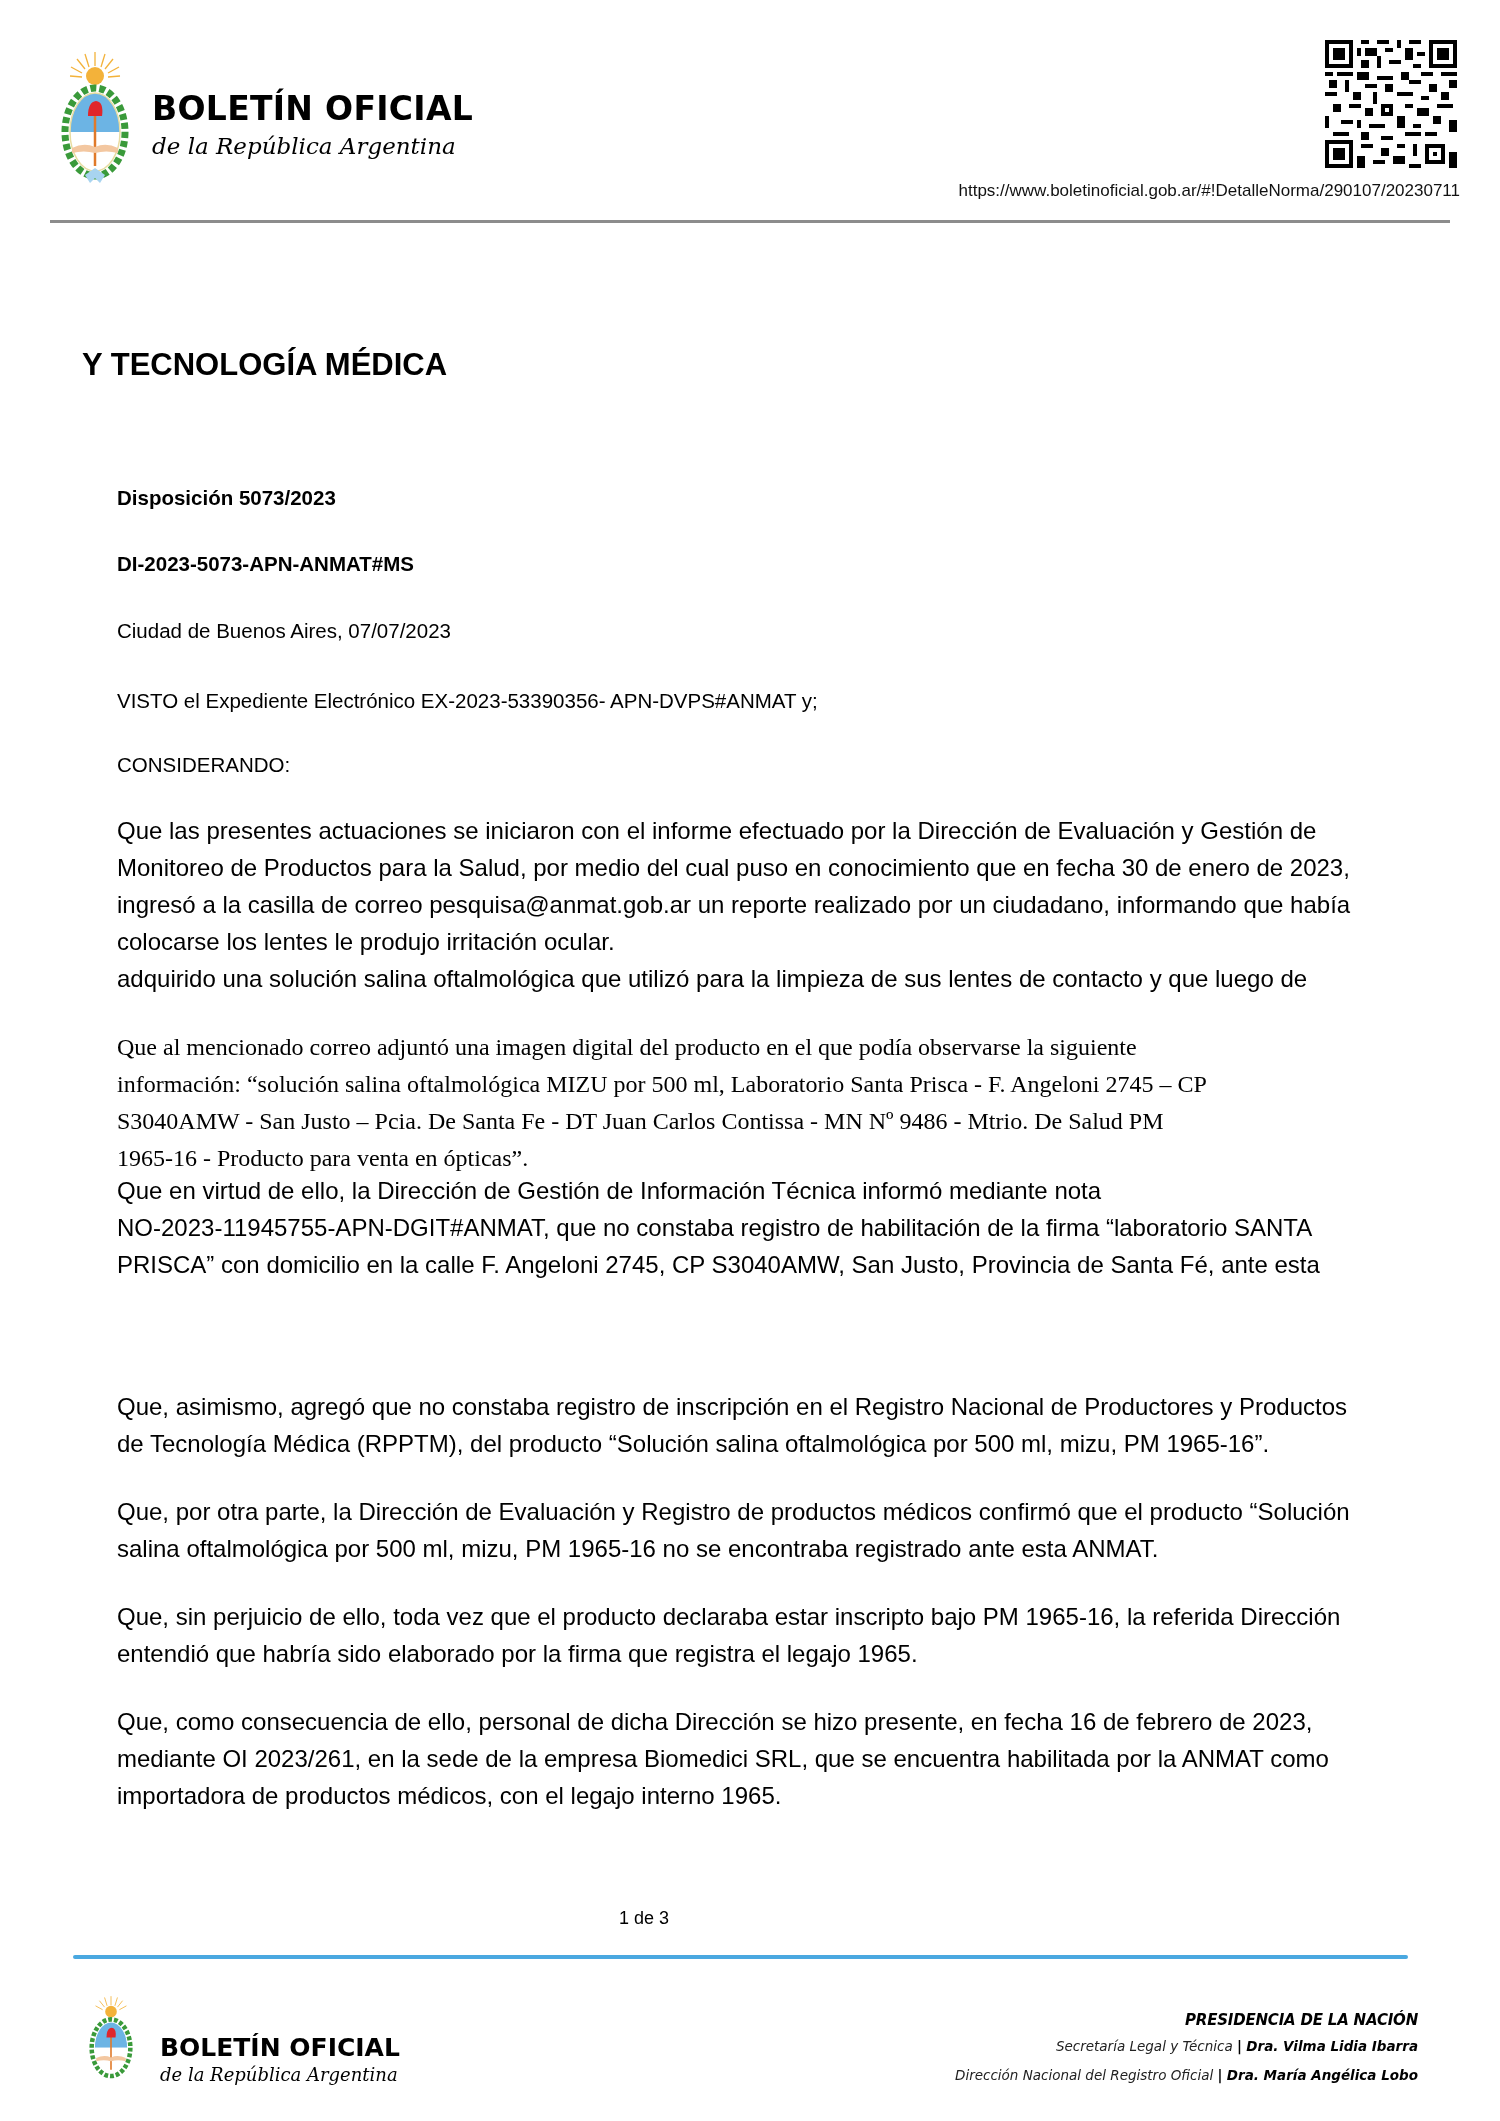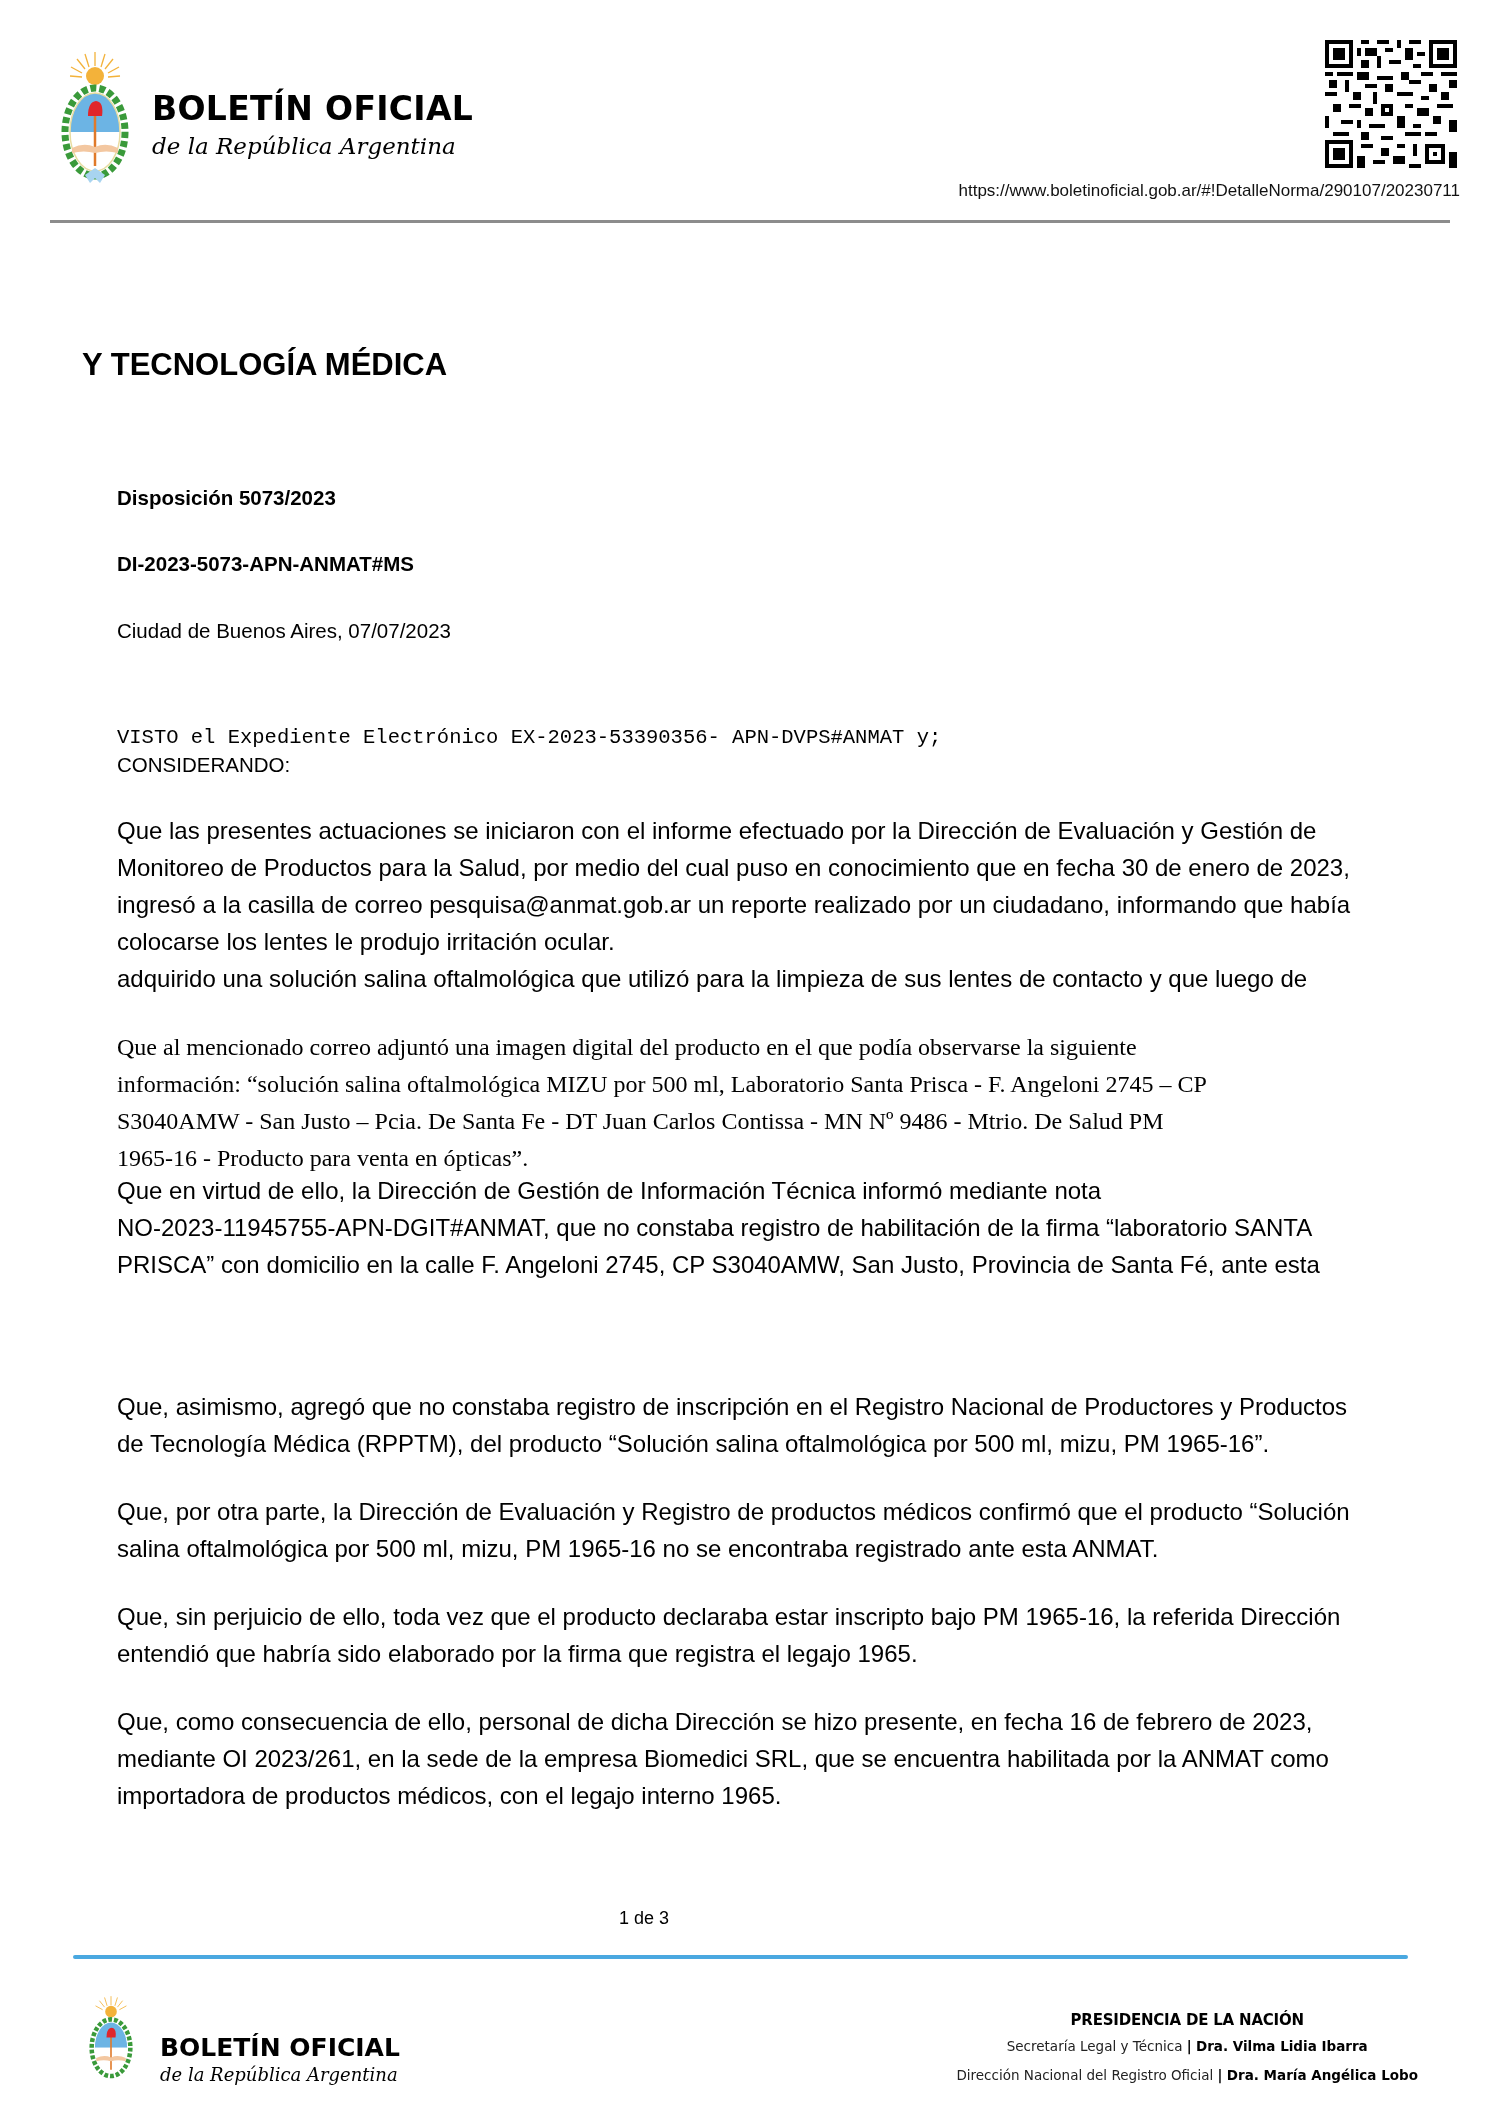--- a/index.html
+++ b/index.html
@@ -22,21 +22,21 @@
   .para { left: 117px; width: 1320px; font-size: 24px; line-height: 37px; }
   .para div { white-space: nowrap; }
 
   .page-num { left: 0; width: 1288px; top: 1908px; text-align: center; font-size: 18px; }
   .blue-rule { left: 73px; top: 1955px; width: 1335px; height: 4px; background: #4aa8e0; border-radius: 2px; }
 
   
   .f-coat { left: 82px; top: 1990px; width: 58px; height: 100px; }
   .f-brand-title { left: 160px; top: 2035px; font-family: "DejaVu Sans", sans-serif; font-weight: bold; font-size: 25px; white-space: nowrap; line-height: 1; }
   .f-brand-sub { left: 160px; top: 2066px; font-family: "DejaVu Serif", serif; font-style: italic; font-size: 18px; white-space: nowrap; line-height: 1; }
-  .f-right { right: 82px; top: 2008px; text-align: center; font-family: "DejaVu Sans", sans-serif; }
+  .f-right { right: 82px; top: 2008px; text-align: right; font-family: "DejaVu Sans", sans-serif; font-style: italic; }
   .f-right .pres { font-weight: bold; font-size: 15px; line-height: 24px; letter-spacing: -0.2px; }
   .f-right .sub { font-size: 13.5px; line-height: 29px; color: #222; }
   .f-right .sub b { color: #000; }
 </style>
 </head>
 <body>
 
 <div class="abs coat">
   <svg width="90" height="140" viewBox="0 0 90 140">
     <g>
@@ -155,21 +155,21 @@
 <div class="abs url">https://www.boletinoficial.gob.ar/#!DetalleNorma/290107/20230711</div>
 <div class="abs top-rule"></div>
 
 <div class="abs title">
   <div>Y TECNOLOGÍA MÉDICA</div>
 </div>
 
 <div class="abs line bold" style="top:488px;">Disposición 5073/2023</div>
 <div class="abs line bold" style="top:554px;">DI-2023-5073-APN-ANMAT#MS</div>
 <div class="abs line" style="top:621px;">Ciudad de Buenos Aires, 07/07/2023</div>
-<div class="abs line" style="top:728px;font-family:Liberation Mono, monospace;">VISTO el Expediente Electrónico EX-2023-53390356- APN-DVPS#ANMAT y;</div>
+<div class="abs line" style="top:691px;">VISTO el Expediente Electrónico EX-2023-53390356- APN-DVPS#ANMAT y;</div>
 <div class="abs line" style="top:755px;">CONSIDERANDO:</div>
 
 <div class="abs para" style="top:812px;">
   <div>Que las presentes actuaciones se iniciaron con el informe efectuado por la Dirección de Evaluación y Gestión de</div>
   <div>Monitoreo de Productos para la Salud, por medio del cual puso en conocimiento que en fecha 30 de enero de 2023,</div>
   <div>ingresó a la casilla de correo pesquisa@anmat.gob.ar un reporte realizado por un ciudadano, informando que había</div>
   <div>colocarse los lentes le produjo irritación ocular.</div>
   <div>adquirido una solución salina oftalmológica que utilizó para la limpieza de sus lentes de contacto y que luego de</div>
 </div>
 

